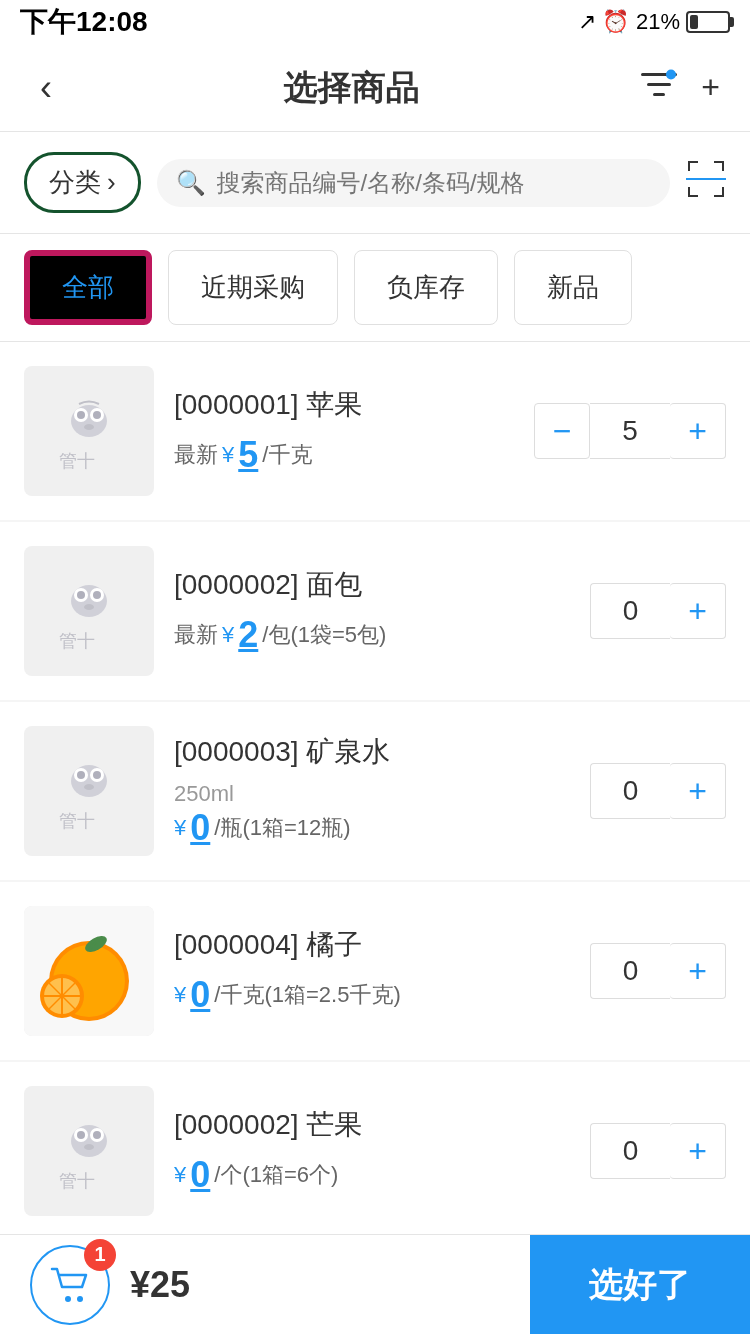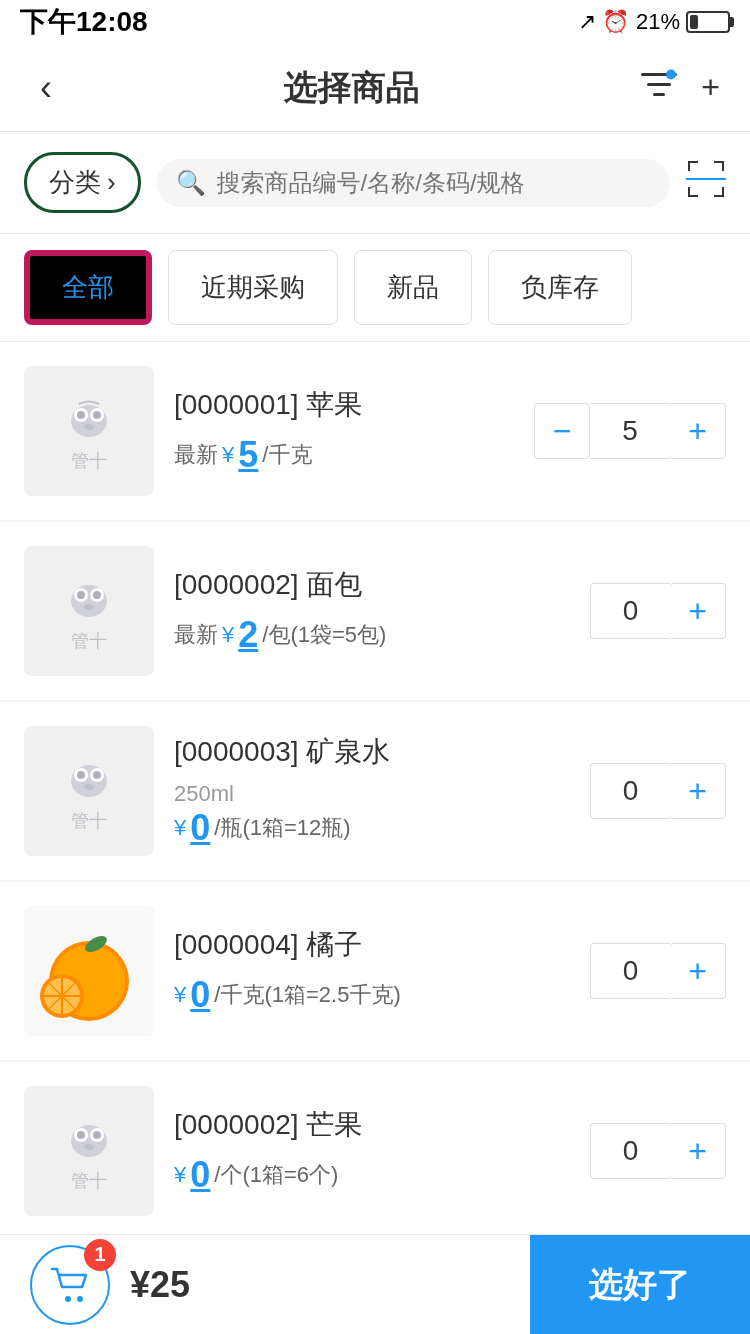--- a/index.html
+++ b/index.html
@@ -172,21 +172,21 @@
       background: #f0f0f0;
       display: flex;
       align-items: center;
       justify-content: center;
       flex-shrink: 0;
       overflow: hidden;
     }
     .owl-logo {
       display: flex;
       flex-direction: column;
-      align-items: center;
+      align-items: flex-start;
       color: #c8c8d0;
     }
     .owl-svg { width: 60px; height: 60px; }
 
     .product-info {
       flex: 1;
     }
     .product-name {
       font-size: 28px;
       color: #333;
@@ -383,22 +383,22 @@
       <rect x="28" y="36" width="10" height="2" fill="#333"></rect>
       <rect x="36" y="28" width="2" height="10" fill="#333"></rect>
       <rect x="0" y="19" width="40" height="2" fill="#2196f3"></rect>
     </svg>
   </span>
 </div>
 
 <div class="filter-tabs">
   <button class="filter-tab active">全部</button>
   <button class="filter-tab">近期采购</button>
+  <button class="filter-tab">负库存</button>
   <button class="filter-tab">新品</button>
-  <button class="filter-tab">负库存</button>
 </div>
 
 <div class="product-list">
 
   <div class="product-item">
     <div class="product-image">
       <div class="owl-logo">
         <svg class="owl-svg" viewBox="0 0 60 60" fill="none">
           <ellipse cx="30" cy="32" rx="18" ry="16" fill="#d0d0d8"></ellipse>
           <circle cx="22" cy="26" r="7" fill="#fff"></circle>

